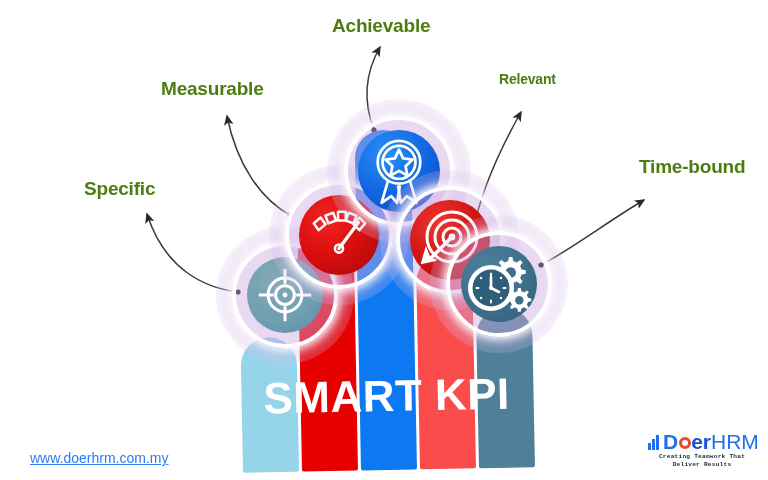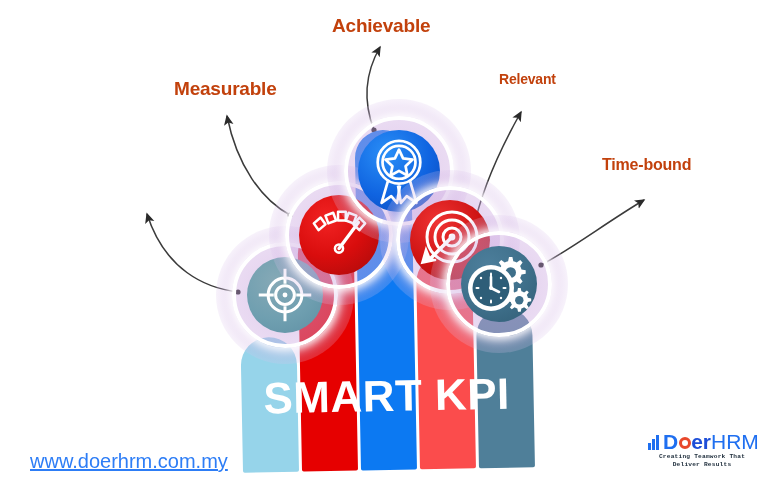--- a/index.html
+++ b/index.html
@@ -16,29 +16,29 @@
     height: 480px;
     background: #ffffff;
     overflow: hidden;
   }
 
   
   .smart-label {
     position: absolute;
     font-family: "Liberation Sans", sans-serif;
     font-weight: bold;
-    color: #c2410c;
+    color: #4d7c0f;
     white-space: nowrap;
     letter-spacing: -0.2px;
   }
   #label-specific    { left: 84px;  top: 178px; font-size: 19px; }
-  #label-measurable  { left: 174px; top: 78px;  font-size: 19px; }
+  #label-measurable  { left: 161px; top: 78px;  font-size: 19px; }
   #label-achievable  { left: 332px; top: 15px;  font-size: 19px; }
   #label-relevant    { left: 499px; top: 71px;  font-size: 14px; }
-  #label-timebound   { left: 602px; top: 156px; font-size: 16px; text-align: right; }
+  #label-timebound   { left: 639px; top: 156px; font-size: 19px; text-align: right; }
 
   
   #arrows {
     position: absolute;
     left: 0; top: 0;
     width: 768px;
     height: 480px;
     pointer-events: none;
   }
 
@@ -235,27 +235,28 @@
           <circle cx="16" cy="48" r="1.2"></circle>
           <circle cx="36" cy="48" r="1.2"></circle>
         </g>
         <path d="M26,38 L26,27" stroke="#ffffff" stroke-width="2.6" stroke-linecap="round"></path>
         <path d="M26,38 L34,42" stroke="#ffffff" stroke-width="2.6" stroke-linecap="round"></path>
         <circle cx="26" cy="38" r="2" fill="#ffffff"></circle>
       </svg>
     </div>
   </div>
 
+  <div class="smart-label" id="label-specific">Specific</div>
   <div class="smart-label" id="label-measurable">Measurable</div>
   <div class="smart-label" id="label-achievable">Achievable</div>
   <div class="smart-label" id="label-relevant">Relevant</div>
   <div class="smart-label" id="label-timebound">Time-bound</div>
 
   <a href="#" id="website-link" style="position:absolute; left:30px; top:450px; font-family:'Liberation Sans',sans-serif;
-            font-size:20px; color:#2d7df6; text-decoration:underline; white-space:nowrap;">www.doerhrm.com.my</a>
+            font-size:14px; color:#2d7df6; text-decoration:underline; white-space:nowrap;">www.doerhrm.com.my</a>
 
   <div id="logo" style="position:absolute; left:648px; top:430px; width:112px; height:40px;">
     <div style="position:relative; height:22px; display:flex; align-items:center;">
       <svg width="14" height="17" viewBox="0 0 14 17" style="margin-right:1px;">
         <rect x="0" y="10" width="3" height="7" fill="#1f6ff0"></rect>
         <rect x="4" y="6" width="3" height="11" fill="#1f6ff0"></rect>
         <rect x="8" y="2" width="3" height="15" fill="#1f6ff0"></rect>
       </svg>
       <span style="font-family:'Liberation Sans',sans-serif; font-weight:bold; font-size:21px; color:#1f6ff0; line-height:1;">D</span>
       <span style="display:inline-block; width:12px; height:12px; border-radius:50%;

